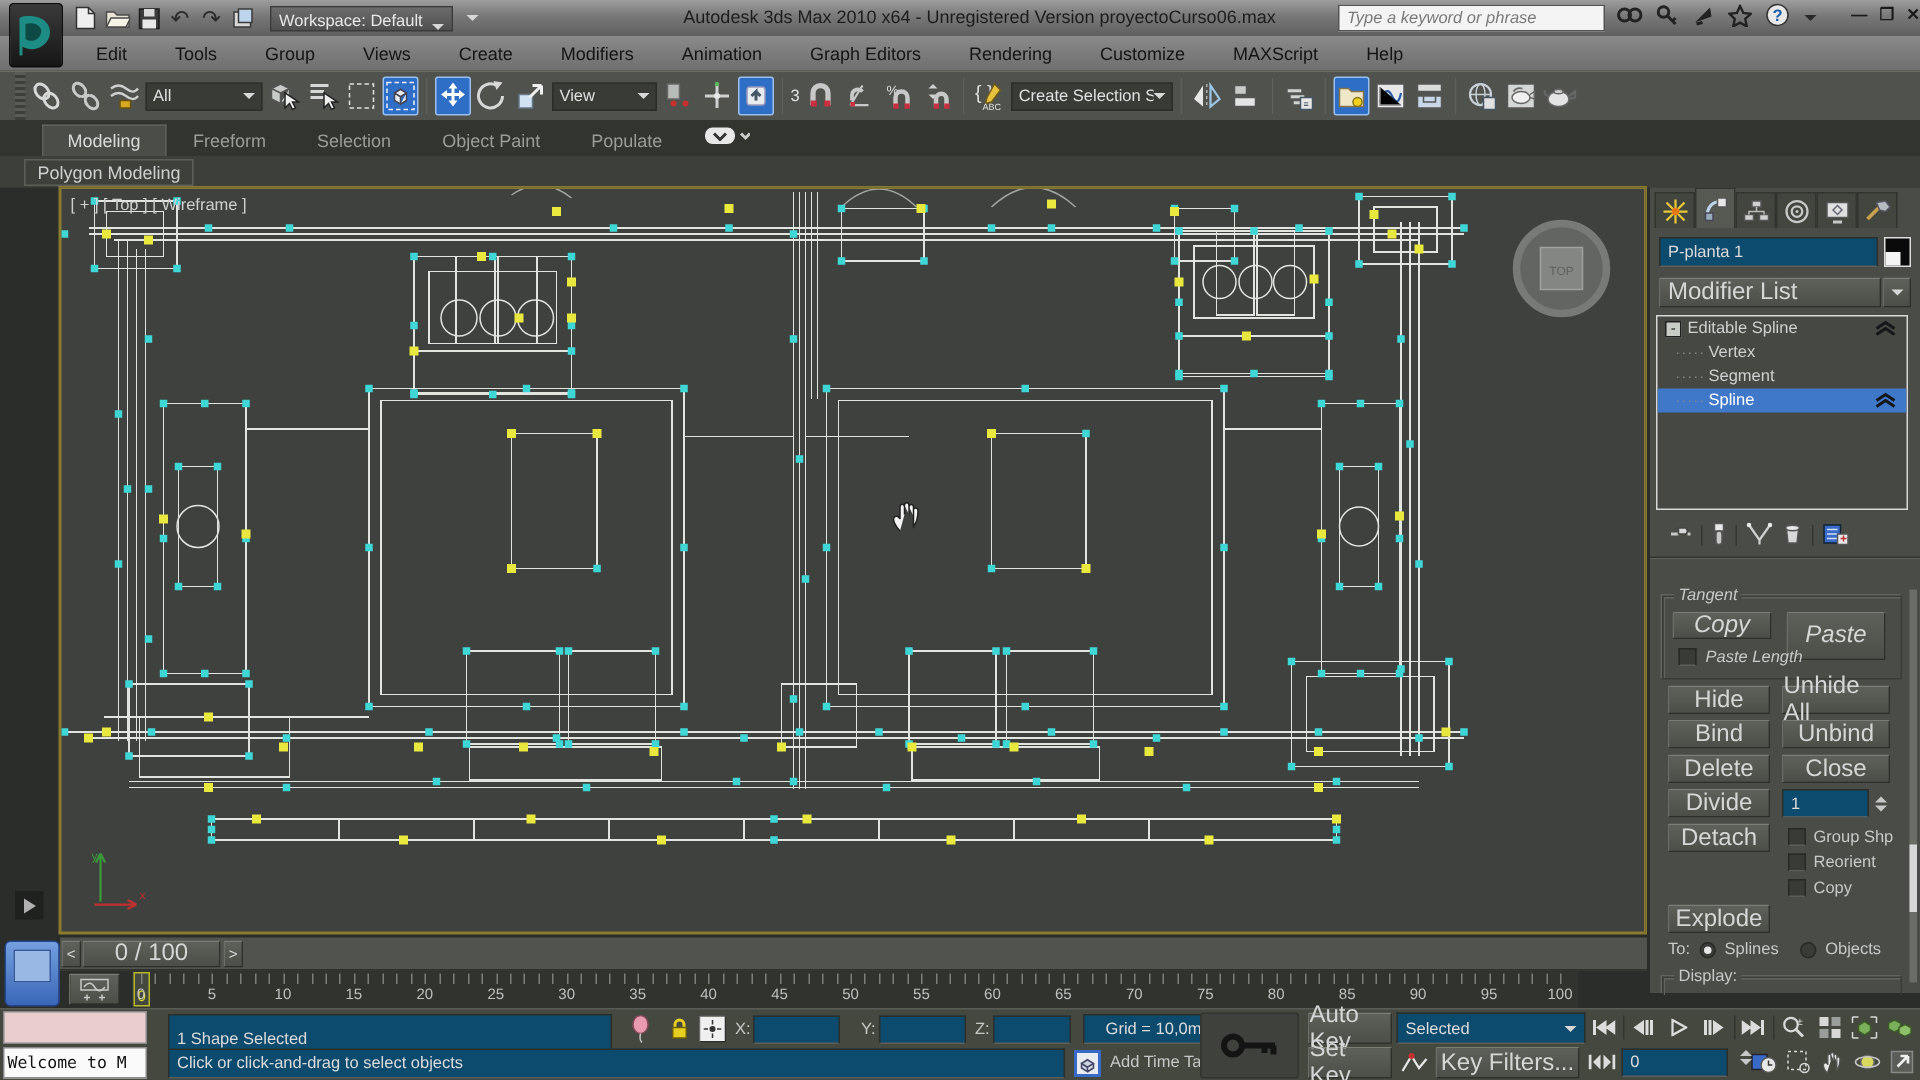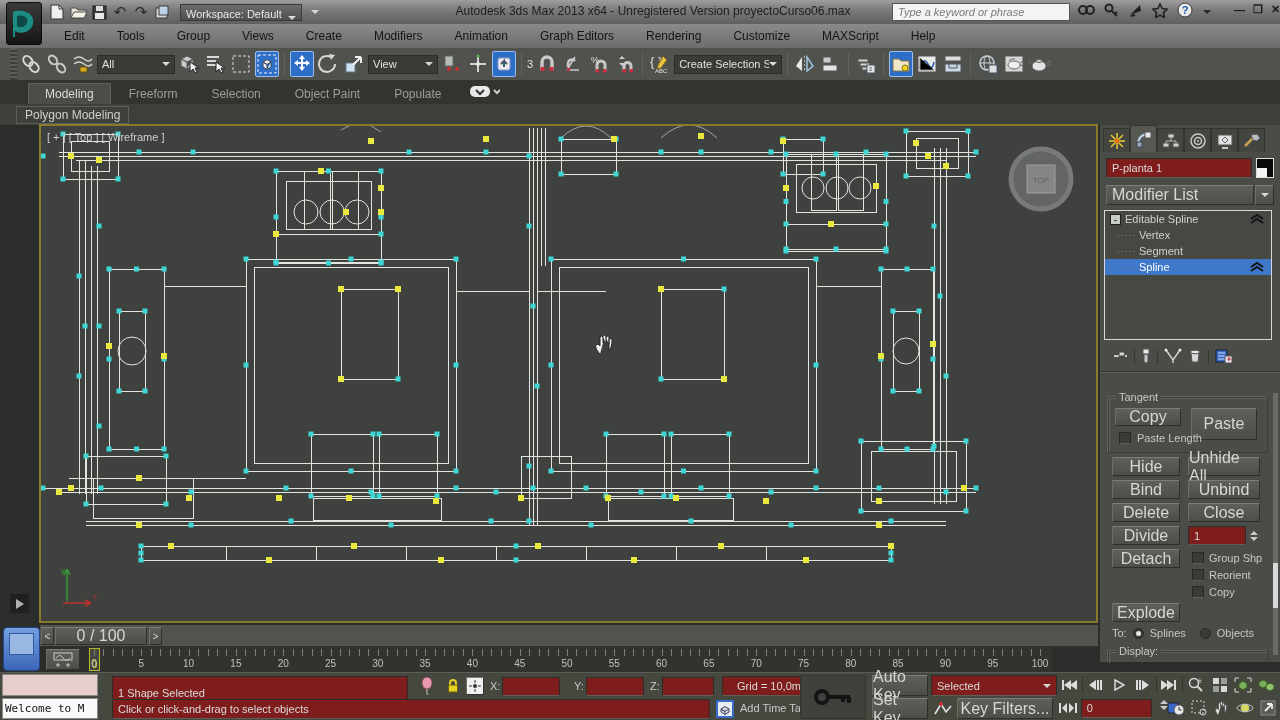--- a/index.html
+++ b/index.html
@@ -62,21 +62,21 @@
   #axis-gizmo { position:absolute; left:18px; bottom:14px; z-index:4; }
   #hand-cursor { position:absolute; left:552px; top:206px; z-index:6; }
   #plan-svg { position:absolute; left:0; top:0; }
 
   
   #cmdpanel { left:1100px; top:125px; width:180px; height:537px; background:#4a4d47; }
   #cp-tabs { display:flex; height:27px; align-items:flex-end; padding-left:3px; }
   .cp-tab { width:27px; height:24px; display:flex; align-items:center; justify-content:center;
     background:#43463f; border:1px solid #32352f; border-bottom:none; }
   .cp-tab.active { background:#565952; height:27px; }
-  .fieldbox { background:#7f1d1d; border:1px solid #2b2e29; border-bottom-color:#5c5f59;
+  .fieldbox { background:#0c4a6e; border:1px solid #2b2e29; border-bottom-color:#5c5f59;
     color:#dcdcdc; display:flex; align-items:center; padding:0 5px; }
   .btn3d { background:linear-gradient(#5e615a,#4c4f48); border:1px solid #2c2f2a;
     border-top-color:#7b7e77; border-left-color:#6b6e67; color:#d6d6d6;
     display:flex; align-items:center; justify-content:center; font-size:16px; border-radius:1px; }
   #stackbox { position:absolute; left:4px; top:85px; width:168px; height:130px;
     background:#464943; border:1px solid #d8d8d8; overflow:hidden; }
   .stk-row { height:16px; display:flex; align-items:center; color:#d0d0d0; position:relative; }
   .stk-row.sel { background:#3f78c8; color:#fff; }
   .stk-exp { width:11px; height:11px; background:#c8ccc6; color:#14161a; font-size:10px;
     line-height:9px; text-align:center; margin:0 4px 0 5px; border:1px solid #202020; }
@@ -149,21 +149,21 @@
             <rect x="2" y="3" width="11" height="10" fill="#d8d8d8" stroke="#3a3a3a"></rect>
             <rect x="5" y="1" width="9" height="9" fill="#bcd4ec" stroke="#3a3a3a"></rect>
           </svg>
         </span>
       <div class="dd-field" style="width:122px; margin-left:6px;align-items:flex-end;">
         <span>Workspace: Default</span>
         <span class="dd-arrow"></span>
       </div>
       <span class="dd-arrow" style="margin-left:6px;"></span>
     </div>
-    <div id="win-title">Autodesk 3ds Max  2013 x64  - Unregistered Version    proyectoCurso06.max</div>
+    <div id="win-title">Autodesk 3ds Max  2010 x64  - Unregistered Version    proyectoCurso06.max</div>
     <div id="search-box">Type a keyword or phrase</div>
     <div class="tb-icons">
       <span>
         <svg width="17" height="14">
             <circle cx="5" cy="6" r="4" fill="none" stroke="#222" stroke-width="2"></circle>
             <circle cx="12" cy="6" r="4" fill="none" stroke="#222" stroke-width="2"></circle>
           </svg></span>
       <span>
         <svg width="15" height="15">
             <circle cx="5" cy="5" r="3.5" fill="none" stroke="#222" stroke-width="2"></circle>
@@ -866,21 +866,21 @@
         <svg width="18" height="16">
             <rect x="1" y="2" width="11" height="12" fill="#3a6ac8" stroke="#123"></rect>
             <path d="M3,5 h7 M3,8 h7 M3,11 h7" stroke="#cfe0f8"></path>
             <rect x="10" y="8" width="7" height="7" fill="#e8e8e8" stroke="#555"></rect>
             <path d="M12,11 h4 m-2,-2 v4" stroke="#c03030"></path>
           </svg></span>
     </div>
 
     <div class="abs" style="left:0; top:246px; width:180px; height:2px; background:#32352f; border-bottom:1px solid #5c5f59;"></div>
 
-    <div class="grp" style="left:8px; top:272px; width:160px; height:56px;">
+    <div class="grp" style="left:8px; top:272px; width:160px; height:56px;font-style:italic;">
       <span class="grp-title">Tangent</span>
       <div class="btn3d abs" style="left:6px; top:10px; width:66px; height:18px;">Copy</div>
       <div class="btn3d abs" style="left:82px; top:10px; width:66px; height:32px;">Paste</div>
       <div class="abs" style="left:10px; top:34px; display:flex; gap:6px; align-items:center;">
         <span class="chk"></span>
         <span class="sb-label">Paste Length</span>
       </div>
     </div>
 
     <div class="btn3d abs" style="left:12px; top:332px; width:68px; height:19px;">Hide</div>

